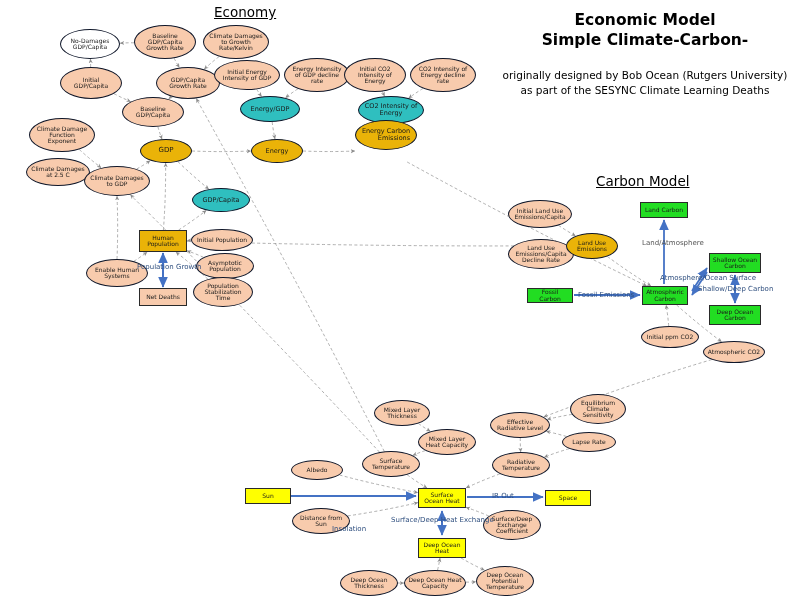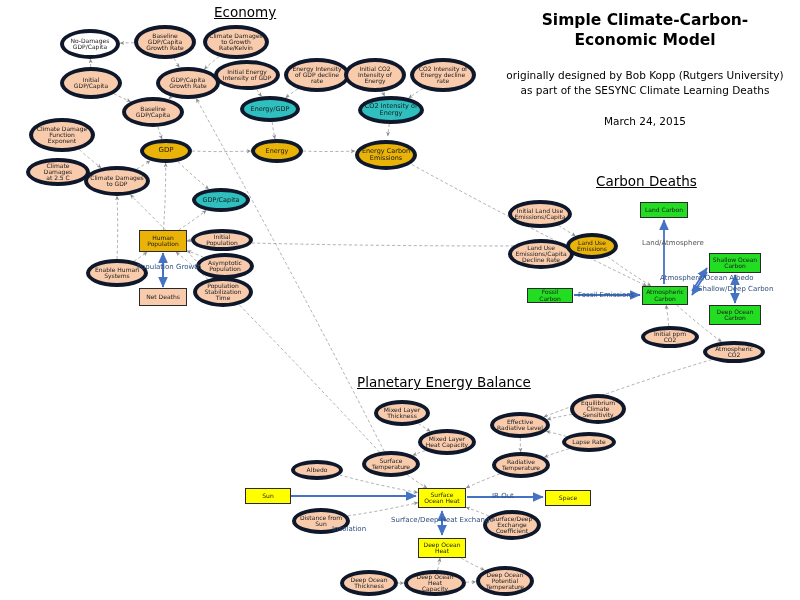--- a/index.html
+++ b/index.html
@@ -14,21 +14,21 @@
   .node{
     position:absolute;
     display:flex;align-items:center;justify-content:center;
     text-align:center;
     box-sizing:border-box;
     line-height:1.02;
     color:#1a1a1a;
     -webkit-font-smoothing:antialiased;
   }
   .node .lbl{display:block;padding:0 2px;}
-  .ellipse{border-radius:50%;border:4px solid #0f172a;}
+  .ellipse{border-radius:50%;border:1px solid #0f172a;}
   .rect{border:1px solid #2a2a2a;}
 
   
   .c-peach{background:#f8cbad;}
   .c-white{background:#ffffff;}
   .c-cyan{background:#eab308;}
   .c-teal{background:#2fbfbf;}
   .c-green{background:#22dd22;}
   .c-yellow{background:#ffff00;}
 
@@ -129,33 +129,31 @@
         <line x1="692" y1="291" x2="707" y2="268" stroke="#4472c4" stroke-width="1.8" marker-end="url(#flowhead)"></line>
         <line x1="707" y1="272" x2="692" y2="295" stroke="#4472c4" stroke-width="1.8" marker-end="url(#flowhead)"></line>
         <line x1="735" y1="275" x2="735" y2="303" stroke="#4472c4" stroke-width="1.8" marker-end="url(#flowhead)"></line>
         <line x1="735" y1="303" x2="735" y2="275" stroke="#4472c4" stroke-width="1.8" marker-end="url(#flowhead)"></line>
         <line x1="163" y1="287" x2="163" y2="253" stroke="#4472c4" stroke-width="1.8" marker-end="url(#flowhead)"></line>
         <line x1="163" y1="253" x2="163" y2="287" stroke="#4472c4" stroke-width="1.8" marker-end="url(#flowhead)"></line>
       </g>
   </svg>
 
   <div class="heading" style="left:214px;top:4px;">Economy</div>
-  <div class="heading" style="left:596px;top:173px;">Carbon Deaths</div>
-  <div class="heading" style="left:357px;top:374px;">Planetary Energy Balance</div>
+  <div class="heading" style="left:596px;top:173px;">Carbon Model</div>
 
   <div class="title-block" style="left:498px;top:10px;width:294px;">
     <div class="title-main">
+      <div>Economic Model</div>
       <div>Simple Climate-Carbon-</div>
-      <div>Economic Model</div>
     </div>
     <div class="title-sub">
-      <div>originally designed by Bob Kopp (Rutgers University)</div>
+      <div>originally designed by Bob Ocean (Rutgers University)</div>
       <div>as part of the SESYNC Climate Learning Deaths</div>
     </div>
-    <div class="title-date">March 24, 2015</div>
   </div>
 
   <div id="node-layer">
       <div class="node ellipse c-white" style="left: 60px; top: 29px; width: 60px; height: 30px; font-size: 6px;">
         <span class="lbl">No-Damages<br>GDP/Capita</span>
       </div>
       <div class="node ellipse c-peach" style="left: 134px; top: 25px; width: 62px; height: 34px; font-size: 6px;">
         <span class="lbl">Baseline<br>GDP/Capita<br>Growth Rate</span>
       </div>
       <div class="node ellipse c-peach" style="left: 203px; top: 25px; width: 66px; height: 34px; font-size: 6px;">
@@ -190,21 +188,21 @@
       </div>
       <div class="node ellipse c-peach" style="left: 29px; top: 118px; width: 66px; height: 34px; font-size: 6px;">
         <span class="lbl">Climate Damage<br>Function<br>Exponent</span>
       </div>
       <div class="node ellipse c-cyan" style="left: 140px; top: 139px; width: 52px; height: 24px; font-size: 7px;">
         <span class="lbl">GDP</span>
       </div>
       <div class="node ellipse c-cyan" style="left: 251px; top: 139px; width: 52px; height: 24px; font-size: 6.5px;">
         <span class="lbl">Energy</span>
       </div>
-      <div class="node ellipse c-cyan" style="left: 355px; top: 140px; width: 62px; height: 30px; font-size: 6.5px;">
+      <div class="node ellipse c-cyan" style="left: 355px; top: 120px; width: 62px; height: 30px; font-size: 6.5px; text-align: right;">
         <span class="lbl">Energy Carbon<br>Emissions</span>
       </div>
       <div class="node ellipse c-peach" style="left: 26px; top: 158px; width: 64px; height: 28px; font-size: 6px;">
         <span class="lbl">Climate Damages<br>at 2.5 C</span>
       </div>
       <div class="node ellipse c-peach" style="left: 84px; top: 166px; width: 66px; height: 30px; font-size: 6px;">
         <span class="lbl">Climate Damages<br>to GDP</span>
       </div>
       <div class="node ellipse c-teal" style="left: 192px; top: 188px; width: 58px; height: 24px; font-size: 6.5px;">
         <span class="lbl">GDP/Capita</span>
@@ -308,17 +306,17 @@
       <div class="node ellipse c-peach" style="left: 476px; top: 566px; width: 58px; height: 30px; font-size: 6px;">
         <span class="lbl">Deep Ocean<br>Potential<br>Temperature</span>
       </div>
     </div>
   <div id="edge-label-layer">
       <div class="elabel" style="left: 332px; top: 493px; color: rgb(47, 79, 127); margin-top: 32px;">Insolation</div>
       <div class="elabel" style="left: 492px; top: 492px; color: rgb(47, 79, 127);">IR Out</div>
       <div class="elabel" style="left: 391px; top: 516px; color: rgb(47, 79, 127);">Surface/Deep Heat Exchange</div>
       <div class="elabel" style="left: 578px; top: 291px; color: rgb(47, 79, 127);">Fossil Emissions</div>
       <div class="elabel" style="left: 642px; top: 239px; color: rgb(85, 85, 85);">Land/Atmosphere</div>
-      <div class="elabel" style="left: 660px; top: 274px; color: rgb(47, 79, 127);">Atmosphere/Ocean Albedo</div>
+      <div class="elabel" style="left: 660px; top: 274px; color: rgb(47, 79, 127);">Atmosphere/Ocean Surface</div>
       <div class="elabel" style="left: 698px; top: 285px; color: rgb(47, 79, 127);">Shallow/Deep Carbon</div>
       <div class="elabel" style="left: 137px; top: 263px; color: rgb(47, 79, 127);">Population Growth</div>
     </div>
 </div>
 
 </body></html>

